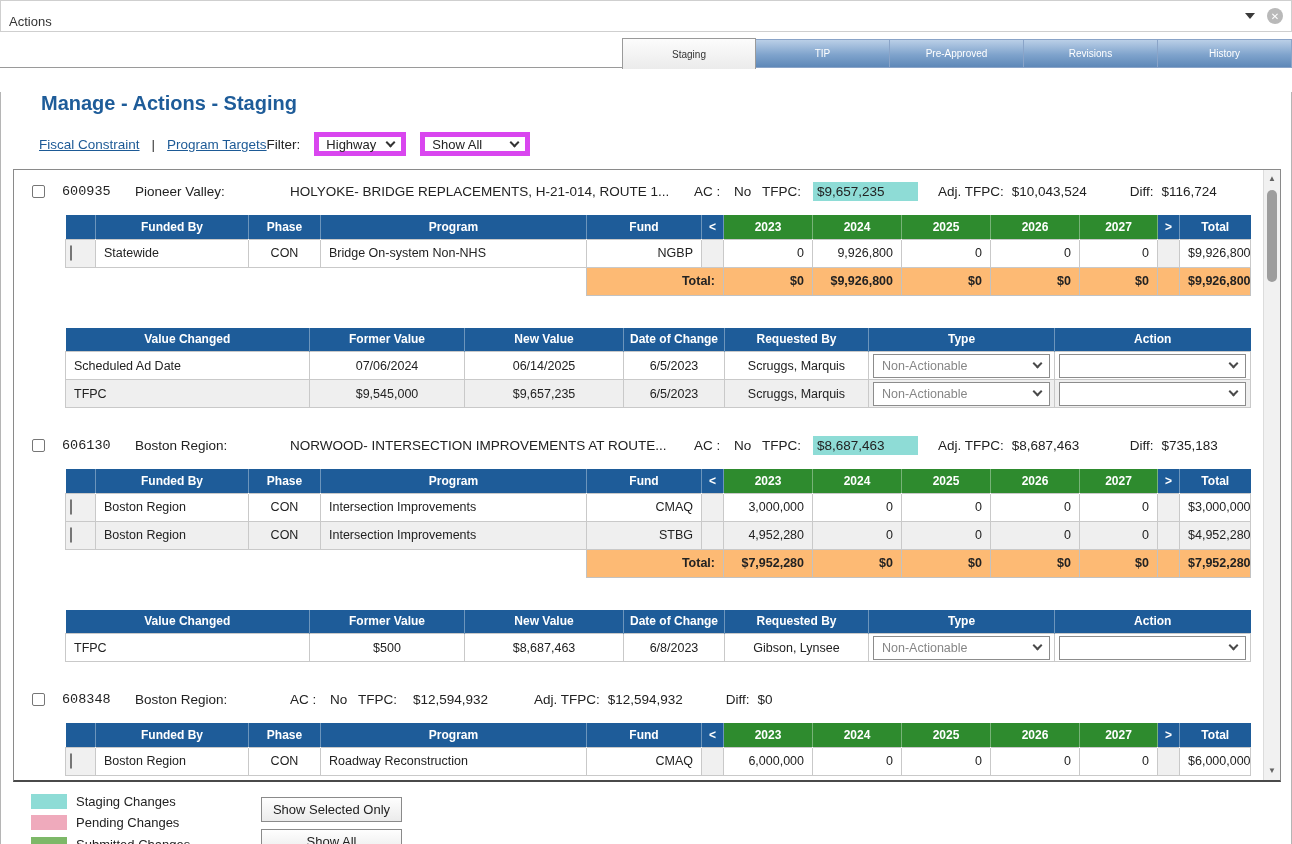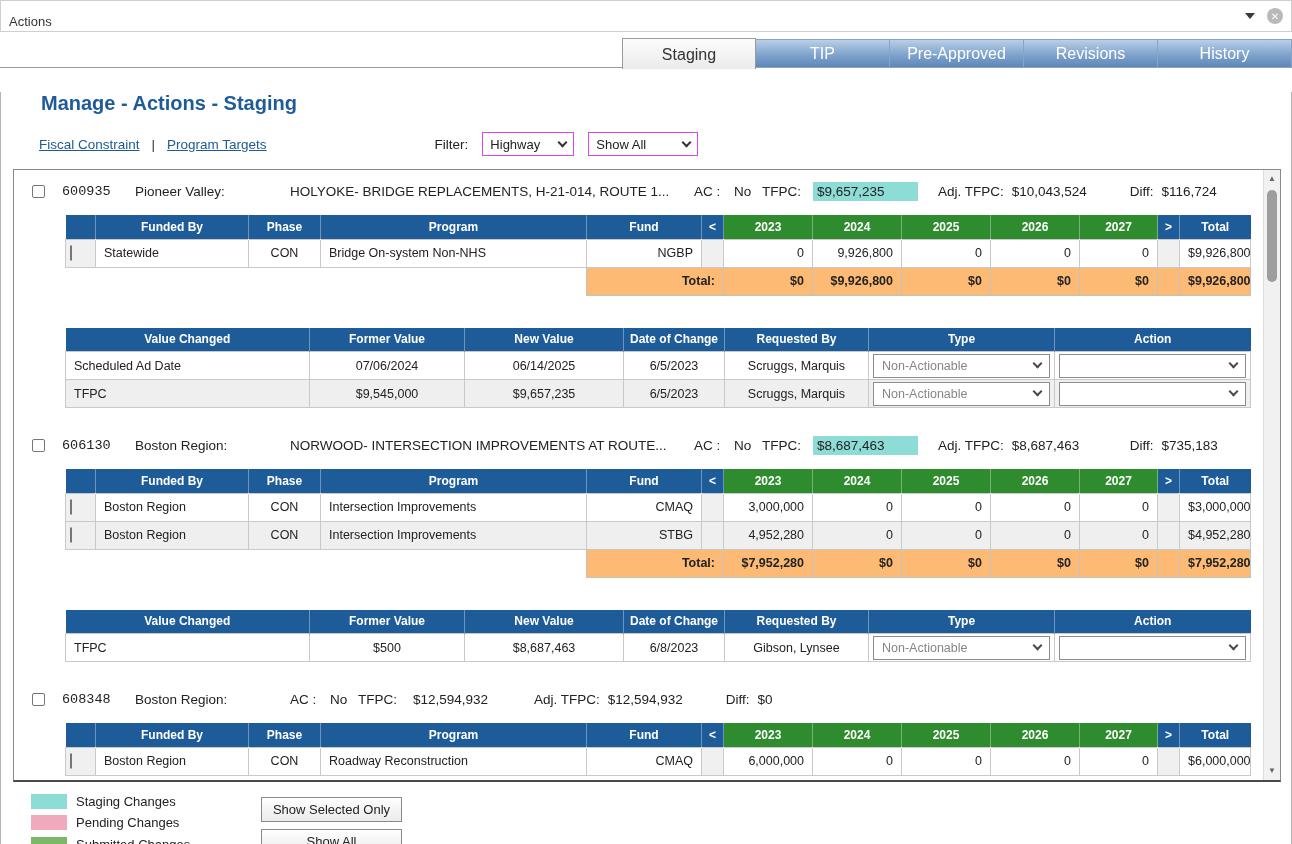--- a/index.html
+++ b/index.html
@@ -9,35 +9,35 @@
   
   .topbar { height:32px; border:1px solid #cfcfcf; display:flex; align-items:center; padding:0 8px; background:#fff; }
   .topbar-title { flex:1; font-size:13px; color:#333;margin-top:11px; }
   .caret { width:0; height:0; border-left:5px solid transparent; border-right:5px solid transparent;
     border-top:6px solid #3a3a3a; margin-right:12px; cursor:pointer; }
   .closebtn { width:16px; height:16px; border-radius:50%; background:#b9b9b9; color:#fff;
     font-size:10px; font-weight:bold; display:flex; align-items:center; justify-content:center; cursor:pointer; }
 
   
   .tabstrip { margin-top:6px; display:flex; justify-content:flex-end; border-bottom:1px solid #9a9a9a; height:30px; }
-  .tab { width:134px; height:29px; margin-top:1px; line-height:28px; text-align:center; font-size:16px; color:#fff;
+  .tab { width:134px; height:29px; margin-top:1px; line-height:28px; text-align:center; font-size:10px; color:#fff;
     background:linear-gradient(180deg,#bacfe7 0%,#7fa3cc 55%,#5e88b8 100%);
     border:1px solid #8aa4c8; border-left:none; cursor:pointer; }
   .tab:first-child { border-left:1px solid #8aa4c8; }
   .tab.active { background:linear-gradient(180deg,#fcfcfc,#ebebeb); color:#333;
     border:1px solid #9a9a9a; border-bottom:none; height:31px; margin-top:0; margin-bottom:-1px; line-height:31px; }
 
   
   .panel { height:776px; border:1px solid #b5b5b5; border-top:none; position:relative; background:#fff; }
   .page-title { margin:24px 0 0 40px; font-size:20px; font-weight:bold; color:var(--header-blue,#1e5c99); }
   .linkrow { margin:17px 0 0 38px; display:flex; align-items:center; font-size:13.5px; }
   .tlink { color:#1d5a96; text-decoration:underline; cursor:pointer; }
   .lsep { margin:0 12px; color:#333; }
-  .filter-label { margin-left:168px; color:#222; }
-  .fselect { display:flex; align-items:center; justify-content:space-between; border:1px solid #d946ef; background:#fff;
+  .filter-label { color:#222; }
+  .fselect { display:flex; align-items:center; justify-content:space-between; border:5px solid #d946ef; background:#fff;
     height:24px; padding:0 7px; margin-left:14px; font-size:13px; cursor:pointer; }
   .fselect.w1 { width:92px; } .fselect.w2 { width:110px; }
   .chev { width:7px; height:7px; border-right:2px solid #333; border-bottom:2px solid #333;
     transform:rotate(45deg); margin-top:-4px; flex:none; }
 
   
   .scrollwrap { margin:13px 12px 0 12px; width:1268px; height:613px; border:1px solid #8a8a8a;
     border-bottom:2px solid #4a4a4a; display:flex; background:#fff; }
   .scroll-content { flex:1; overflow:hidden; position:relative; }
   .vscrollbar { width:17px; background:#f1f1f1; border-left:1px solid #dcdcdc; position:relative; flex:none; }

